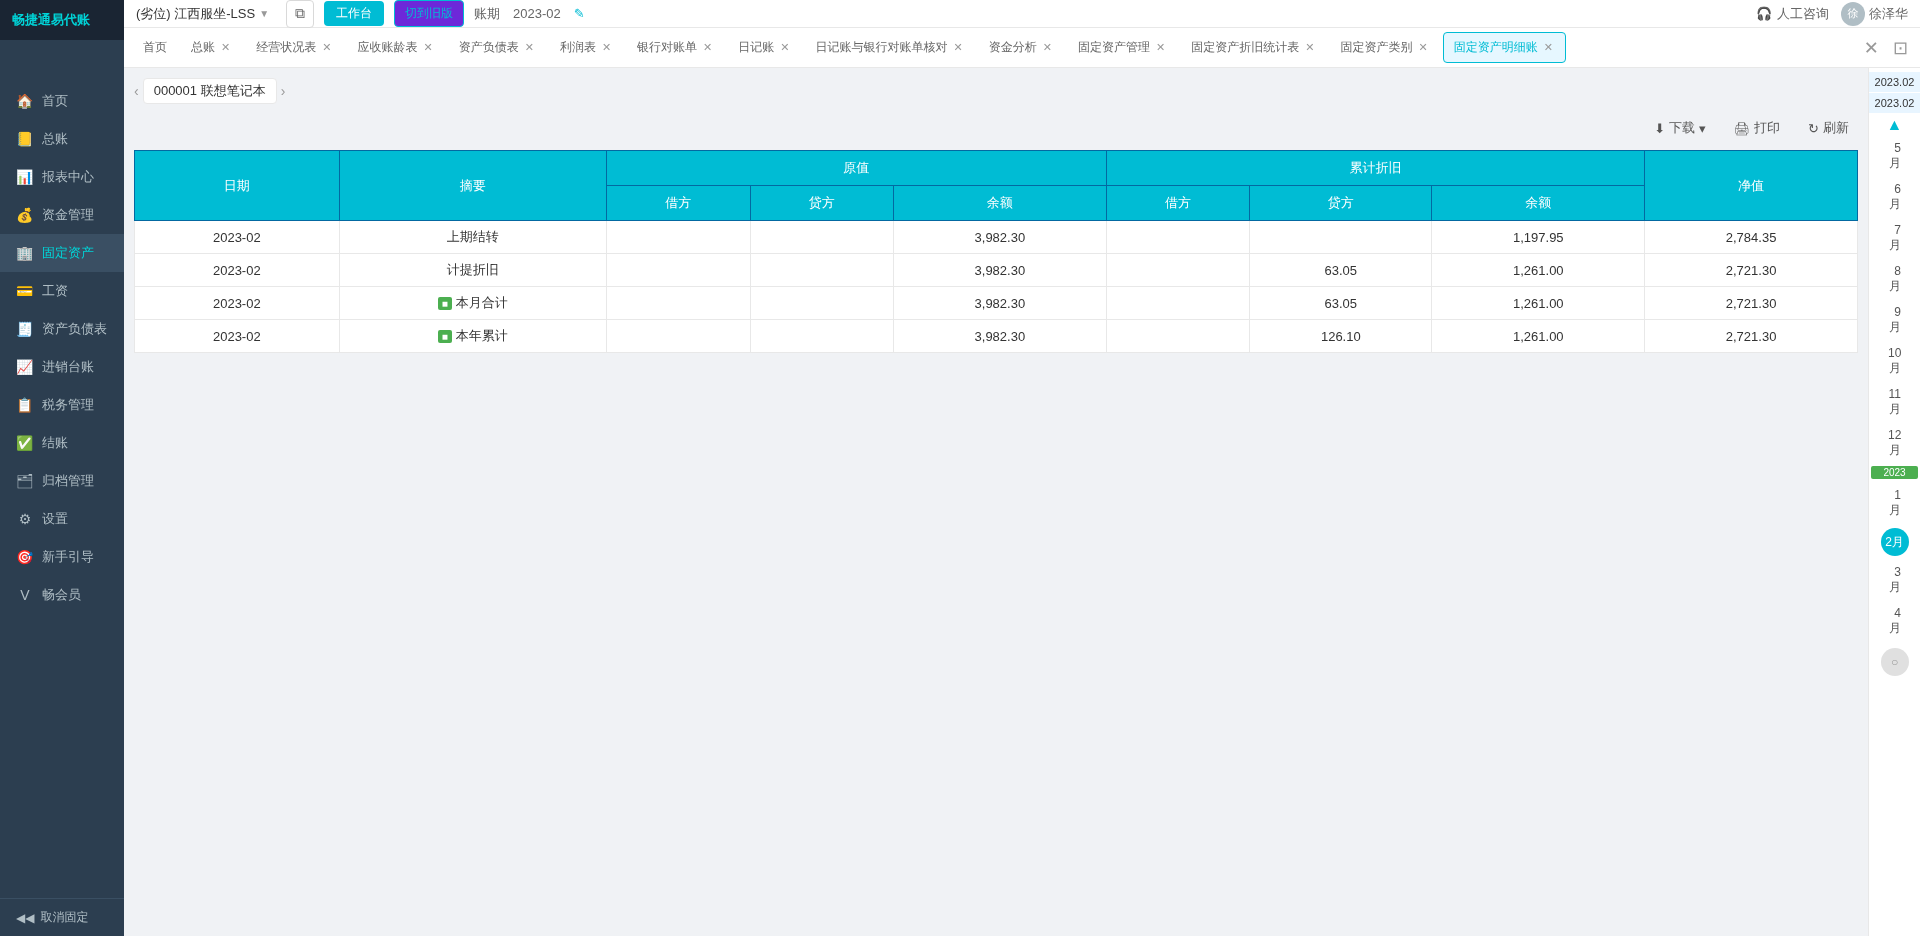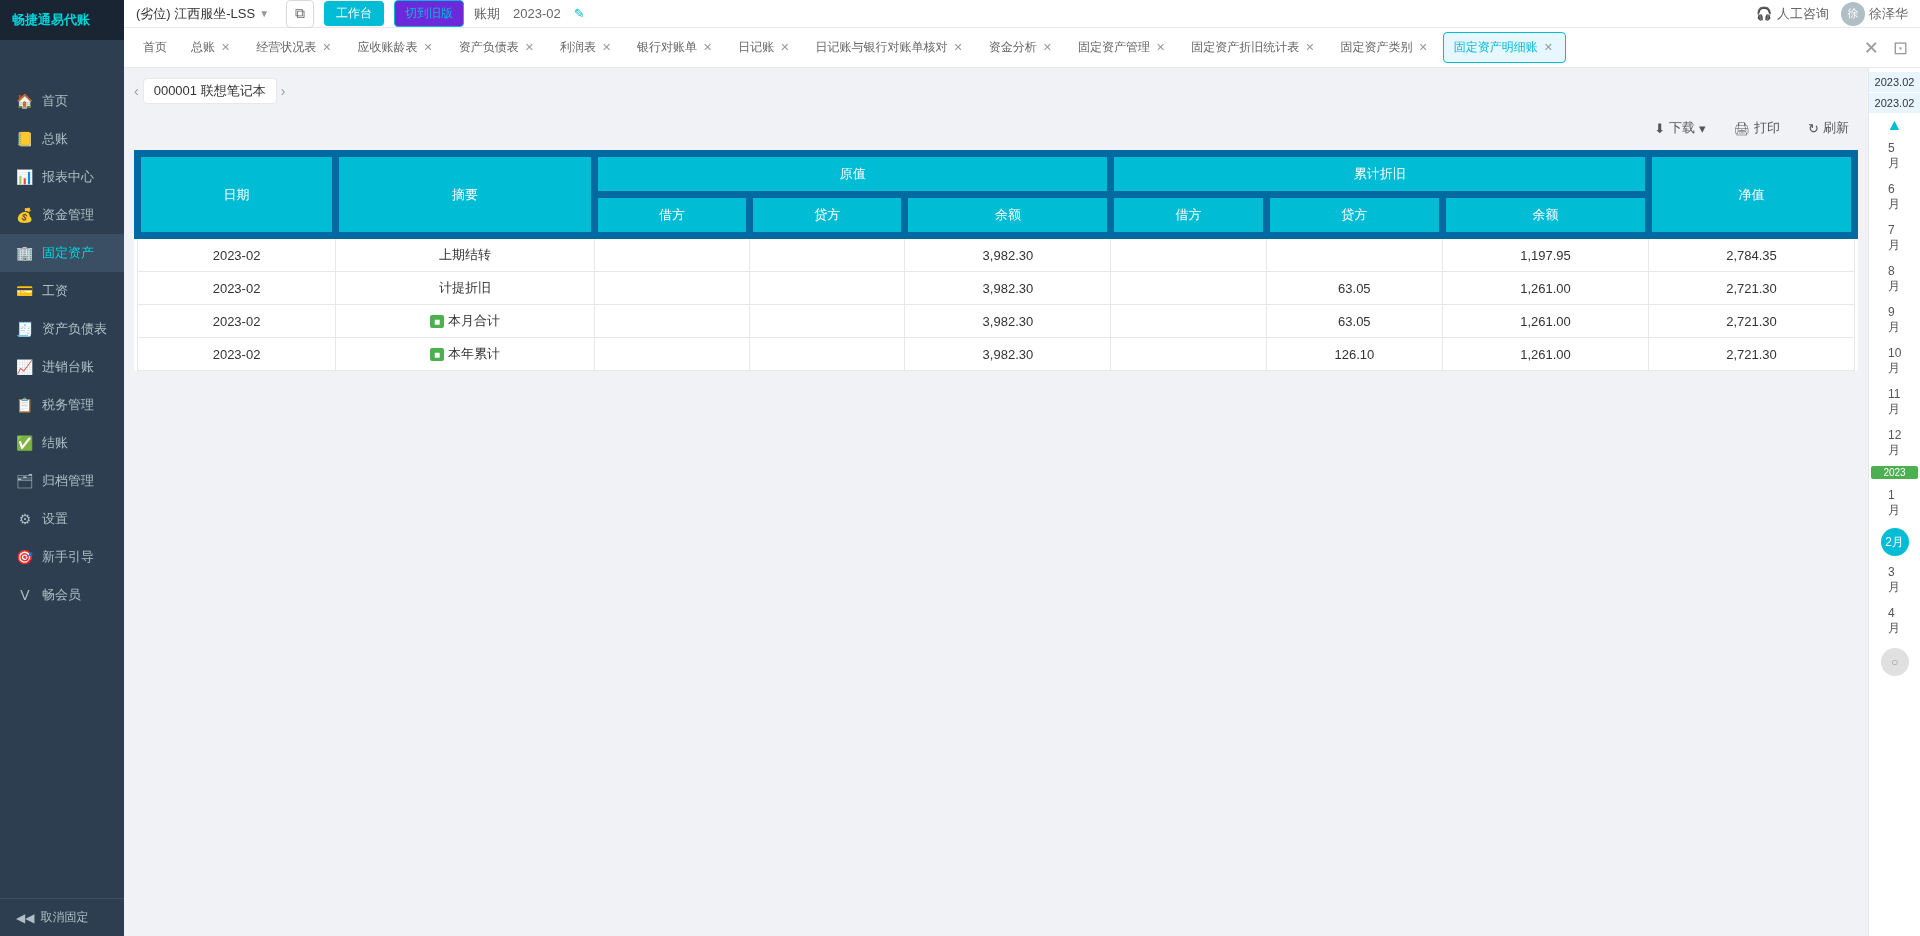--- a/index.html
+++ b/index.html
@@ -267,21 +267,21 @@
       border-collapse: collapse;
       background: #fff;
     }
     .data-table th {
       background: #00bcd4;
       color: #fff;
       padding: 8px 12px;
       text-align: center;
       font-weight: normal;
       font-size: 13px;
-      border: 7px solid #0369a1;
+      border: 1px solid #0369a1;
     }
     .data-table td {
       padding: 7px 12px;
       text-align: center;
       font-size: 13px;
       color: #333;
       border: 1px solid #e8e8e8;
       background: #fff;
     }
     .tag-green {
@@ -312,21 +312,21 @@
       text-align: center;
       padding: 4px 4px;
       font-size: 11px;
       color: #333;
       cursor: pointer;
       background: #e8f5ff;
       margin-bottom: 1px;
     }
     .cal-month-item {
       width: 100%;
-      text-align: left;
+      text-align: right;
       padding: 5px 19px;
       font-size: 12px;
       color: #555;
       cursor: pointer;
     }
     .cal-year-badge {
       background: #4caf50;
       color: #fff;
       font-size: 10px;
       border-radius: 2px;

